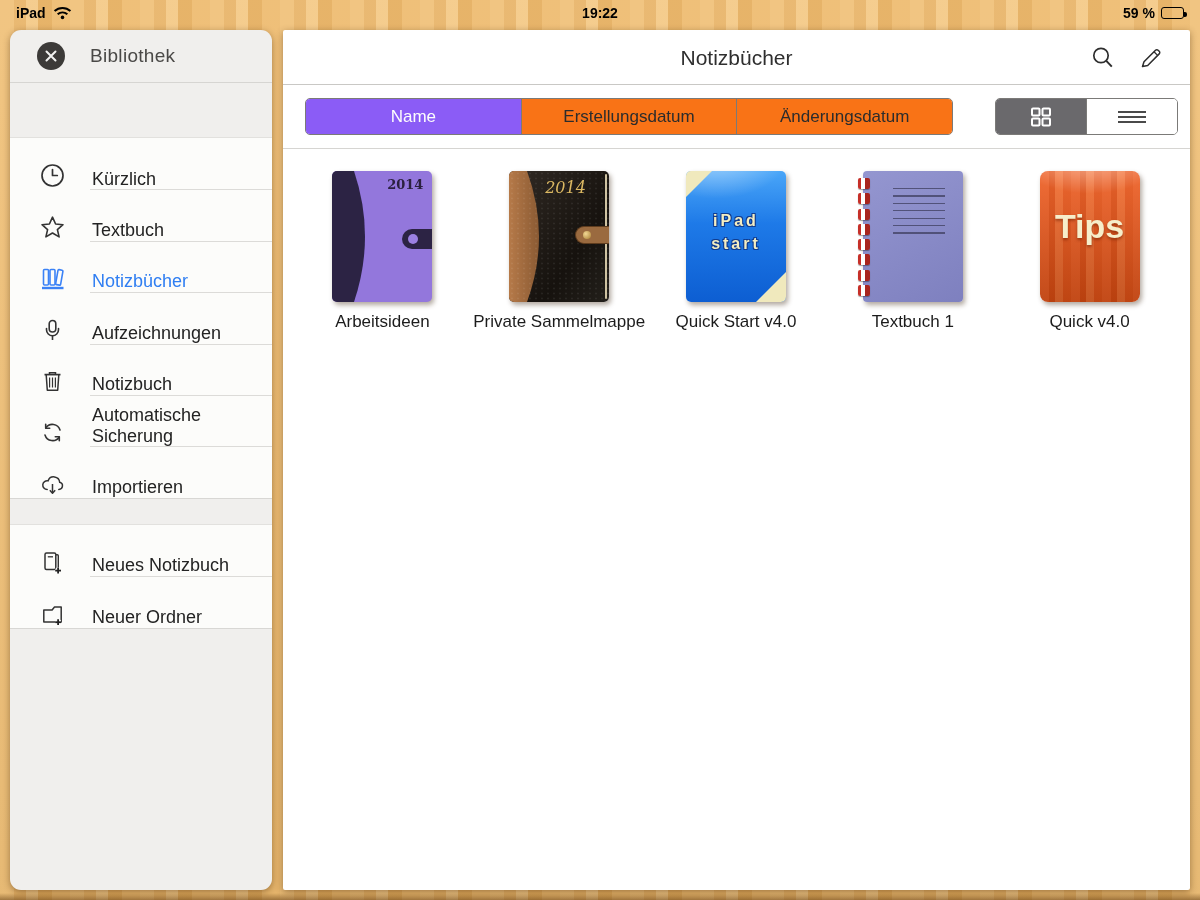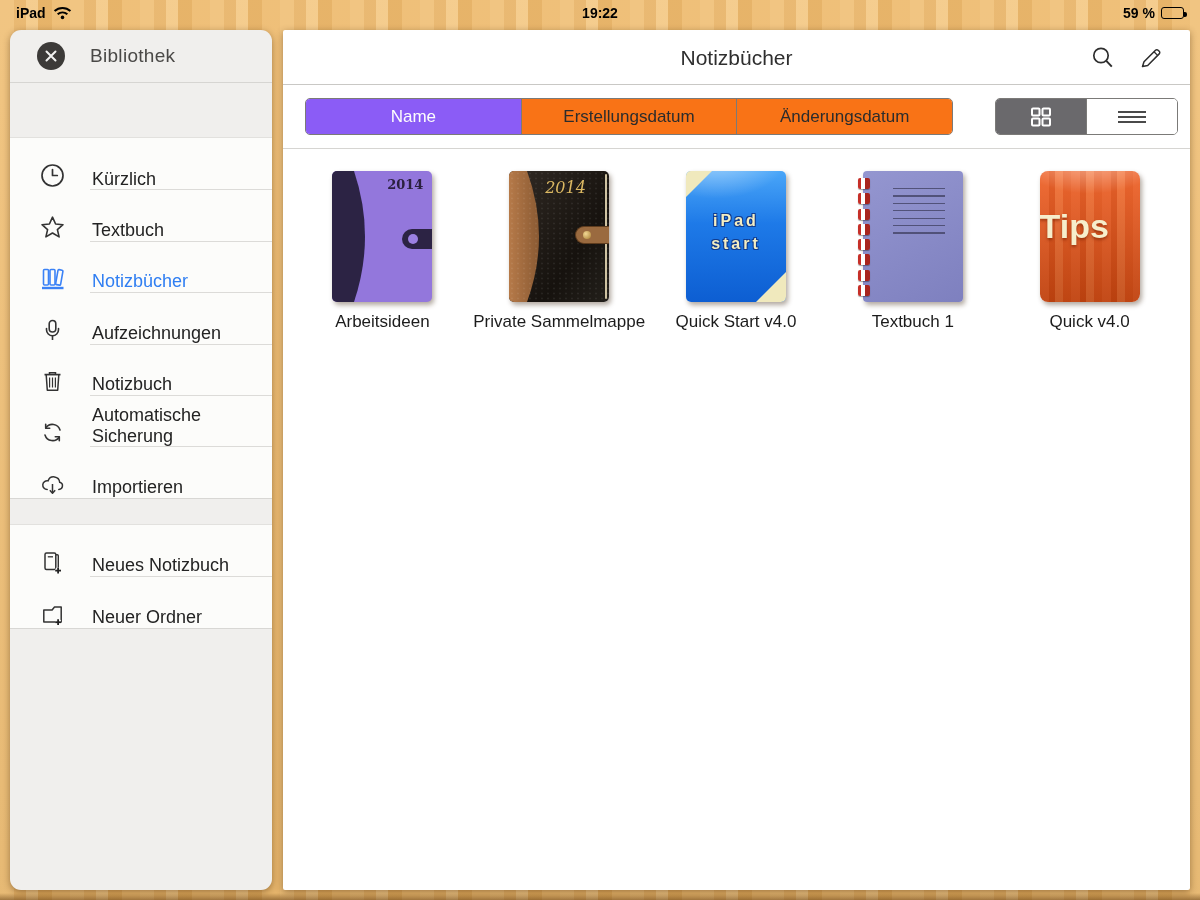--- a/index.html
+++ b/index.html
@@ -121,21 +121,21 @@
     background:linear-gradient(90deg,#c62f28 0 28%, #ffffff 28% 58%, #a8241e 58% 100%);
     box-shadow:0 1px 1px rgba(0,0,0,0.35); }
 
   
   .cov-orange { border-radius:8px; overflow:hidden;
     background:
       linear-gradient(180deg, rgba(255,255,255,0.10), rgba(0,0,0,0.18)),
       repeating-linear-gradient(90deg, #ee5c20 0 9px, #e14e12 9px 15px, #f26a2c 15px 23px, #e85417 23px 31px); }
   .cov-orange::before { content:""; position:absolute; inset:0;
     background:radial-gradient(130% 52% at 50% -14%, rgba(255,255,255,0.55), rgba(255,255,255,0) 60%); }
-  .cov-orange .ttext { position:absolute; top:36px; left:0; right:0; 
+  .cov-orange .ttext { position:absolute; top:36px; left:0; right:0; text-align:center;
     font-weight:bold; font-size:34px; color:#f6eecb; text-shadow:0 2px 3px rgba(110,30,0,0.55); }
 </style>
 </head>
 <body>
 
 <div class="statusbar">
   <div class="sb-time">19:22</div>
   <div class="sb-left">
     <span>iPad</span>
     <svg viewBox="0 0 20 15" width="19" height="14">

